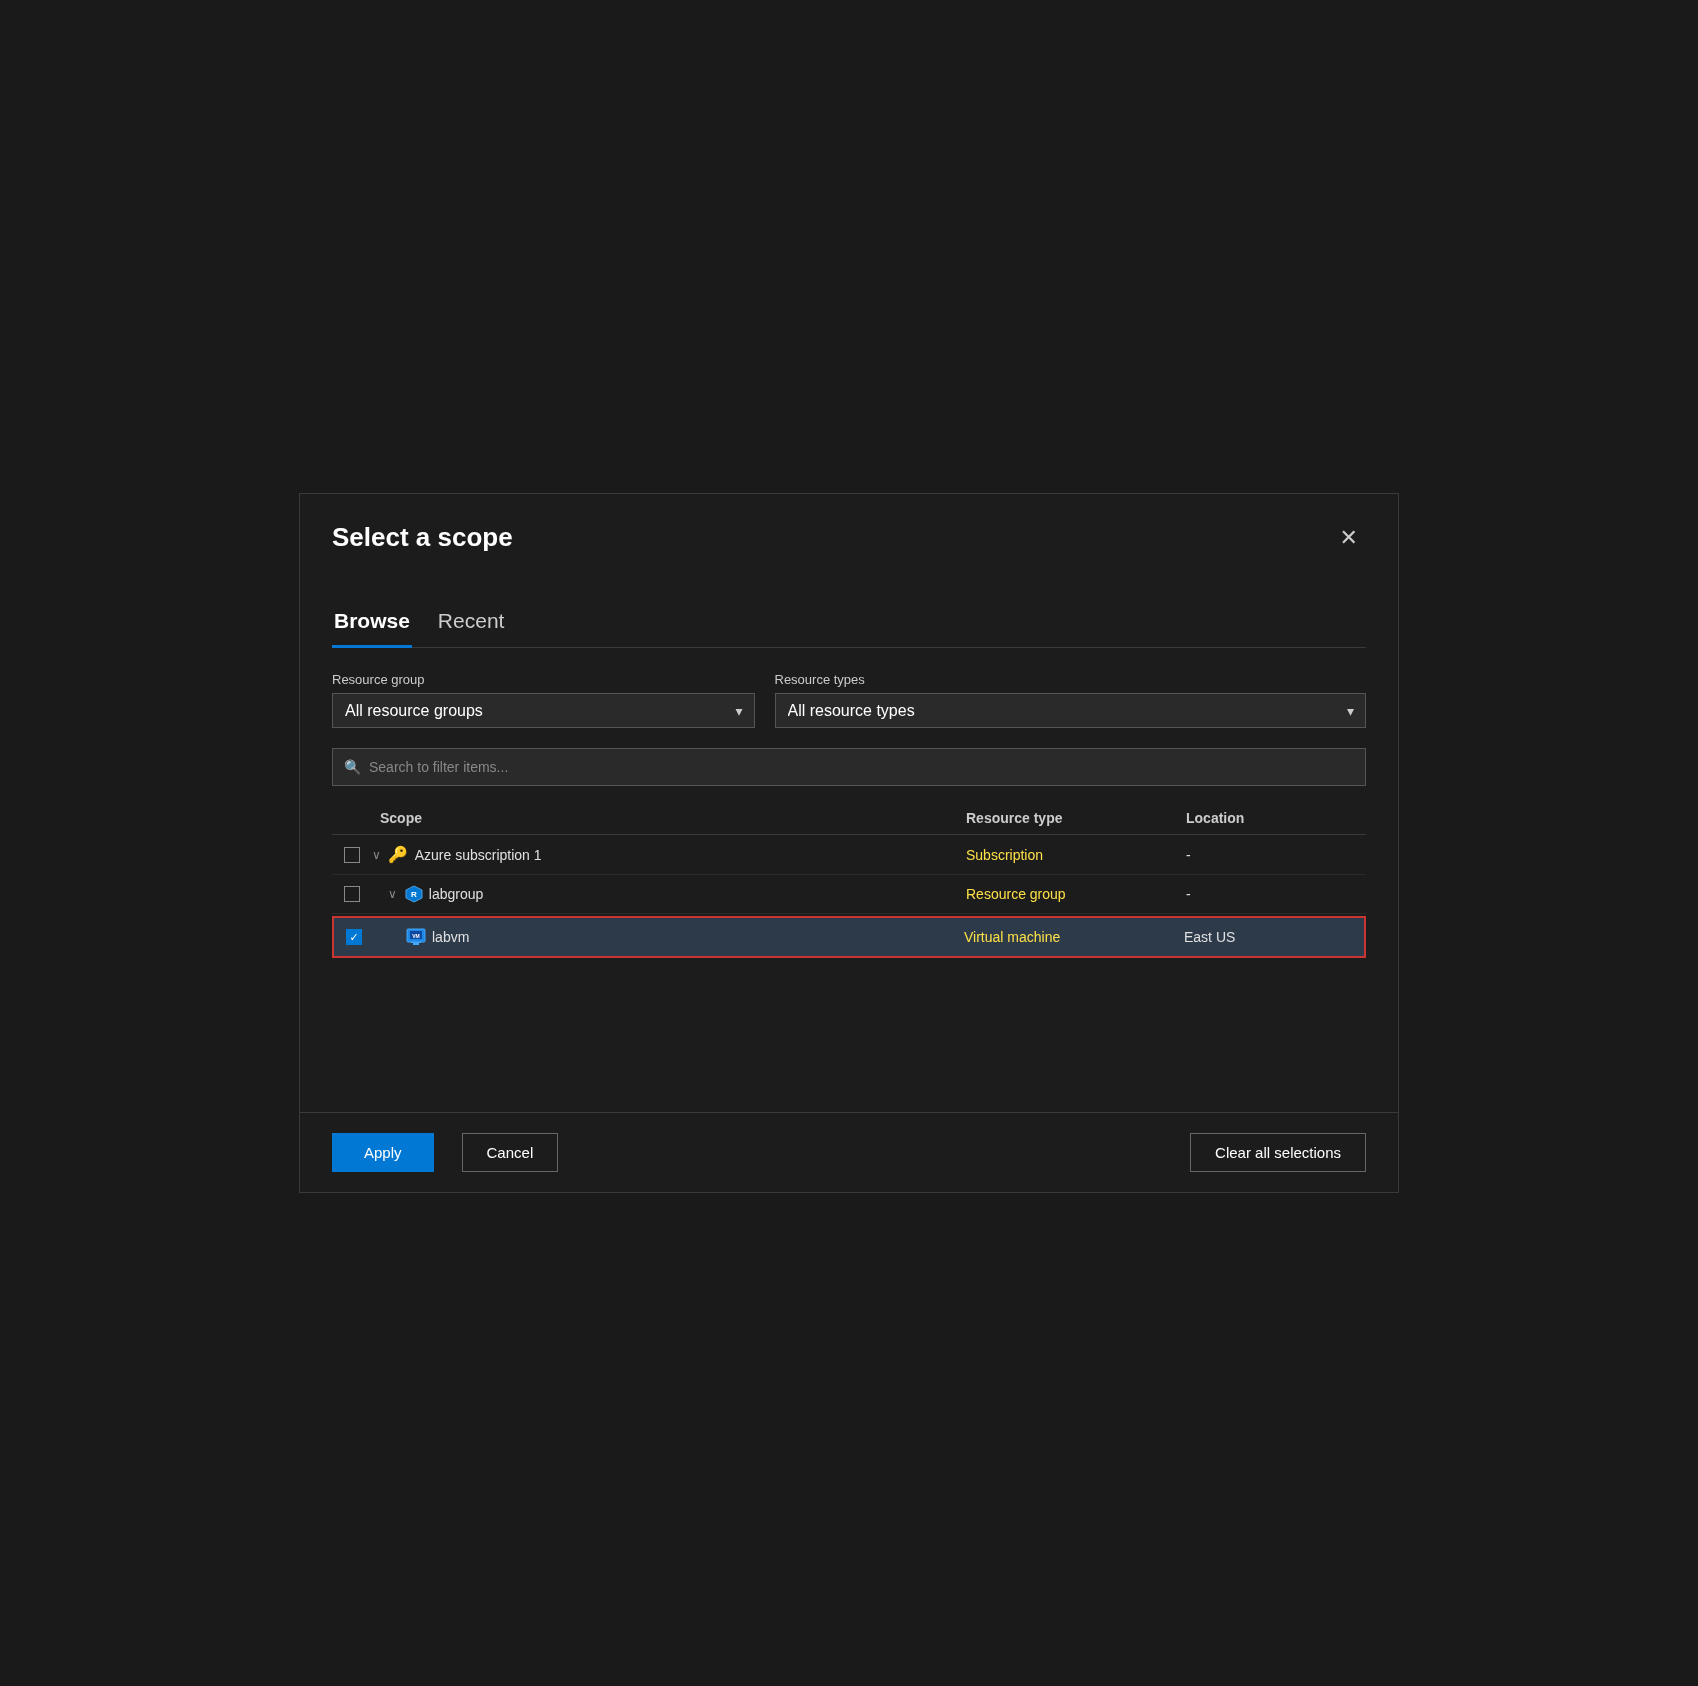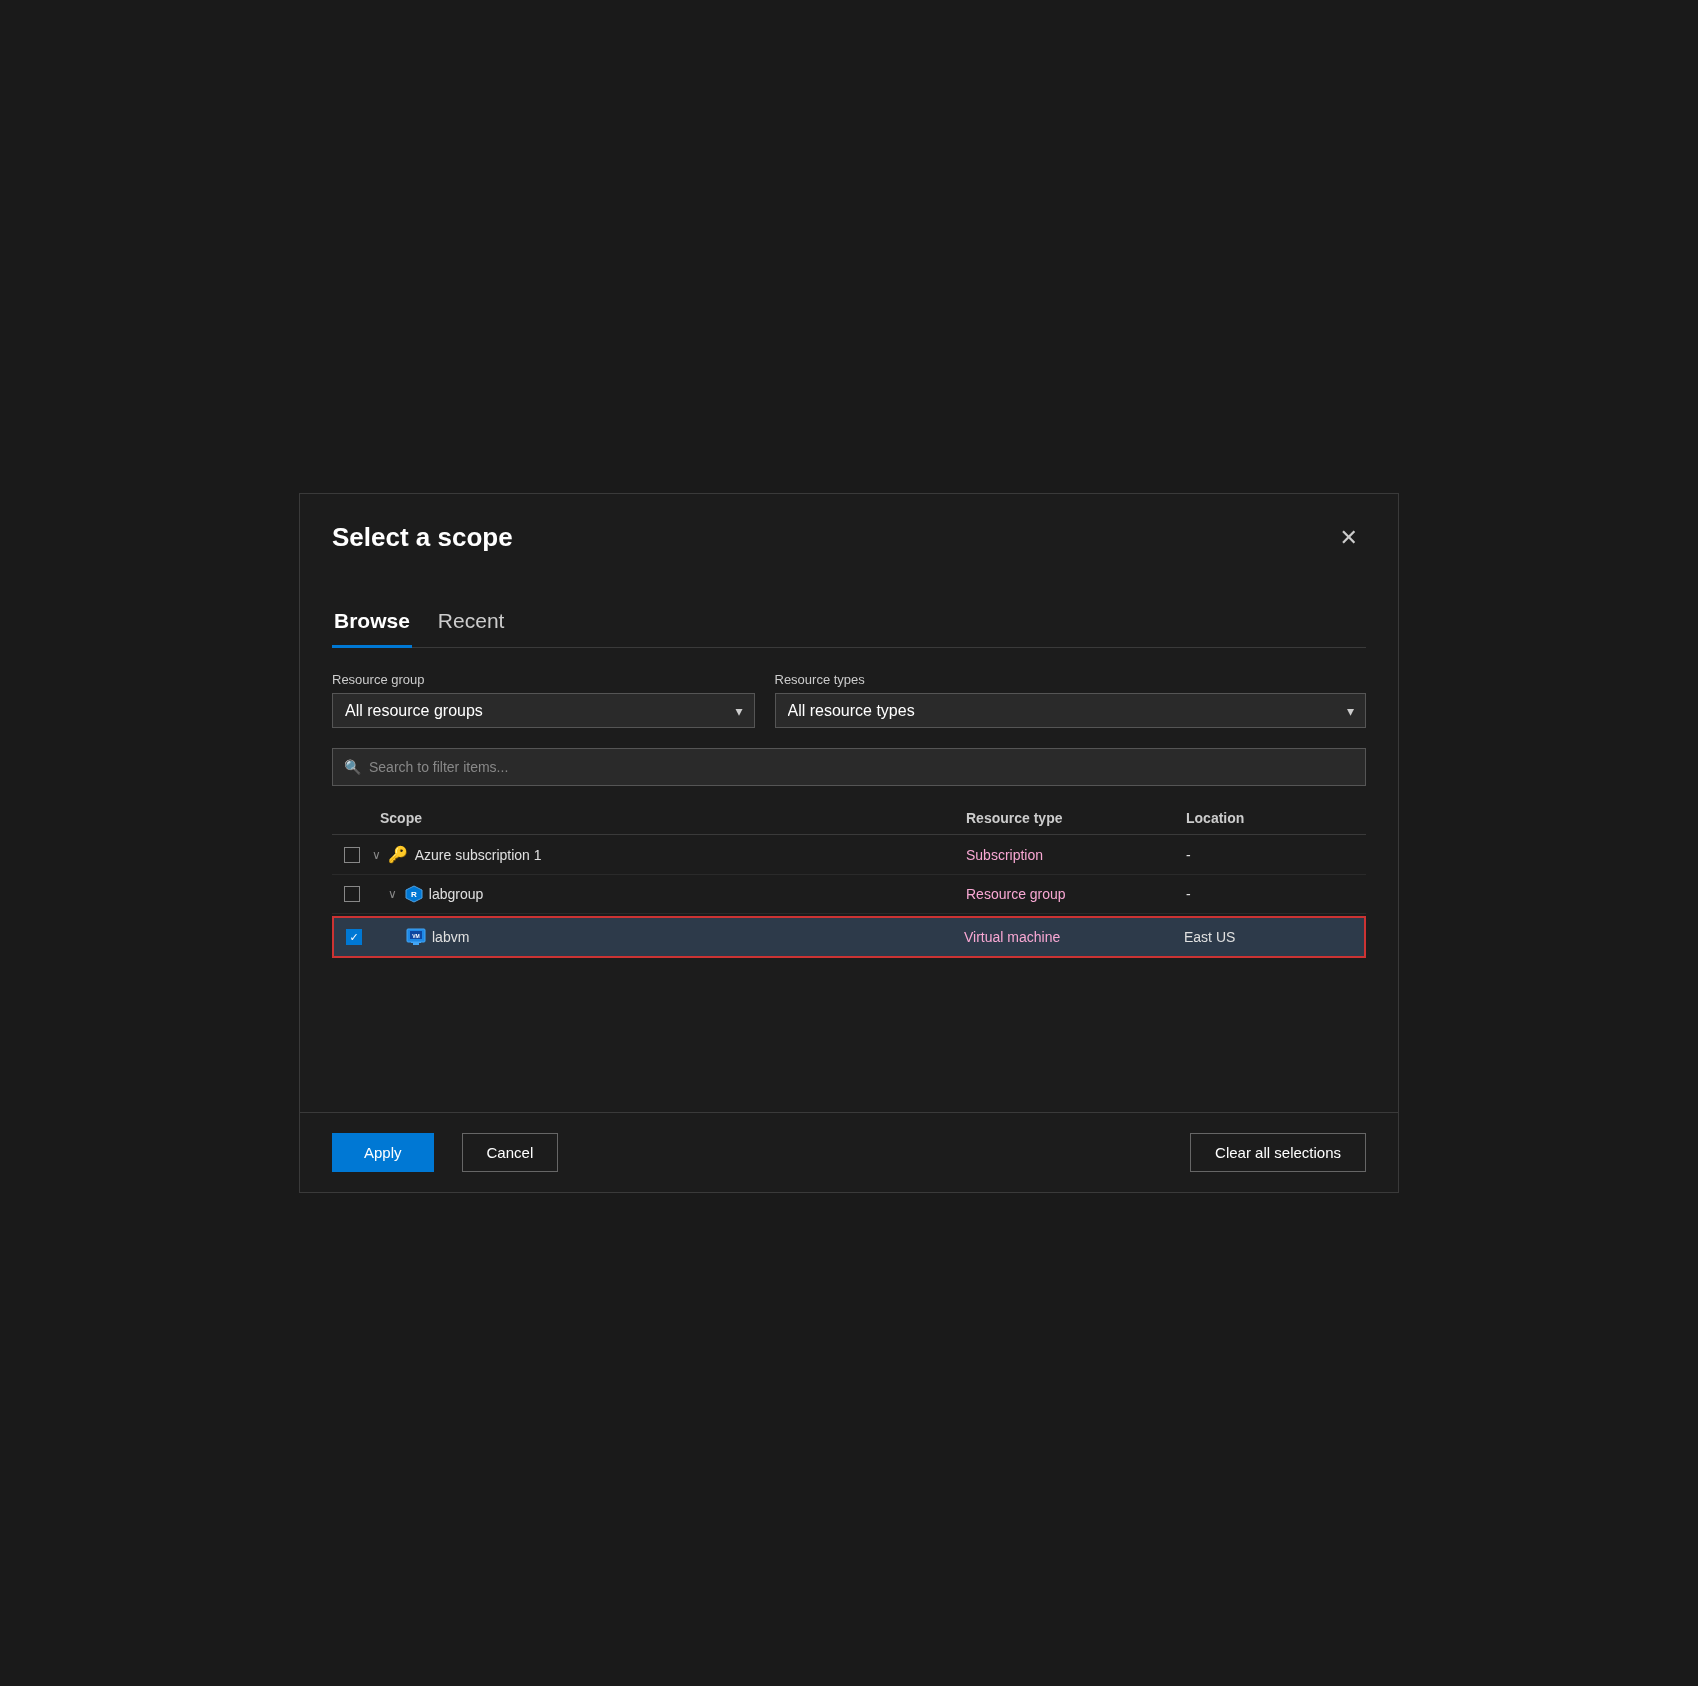--- a/index.html
+++ b/index.html
@@ -196,21 +196,21 @@
       font-size: 12px;
       margin-right: 2px;
     }
     .scope-icon {
       font-size: 16px;
       display: inline-flex;
       align-items: center;
     }
     .indent-1 { padding-left: 16px; }
     .indent-2 { padding-left: 32px; }
-    .resource-type-cell { color: #f9a8d4; }
+    .resource-type-cell { color: #fde047; }
     .location-cell { color: #e0e0e0; }
     .dialog-footer {
       display: flex;
       align-items: center;
       justify-content: space-between;
       padding: 20px 32px;
       border-top: 1px solid #3a3a3a;
       margin-top: auto;
     }
     .footer-left { display: flex; gap: 28px; }

